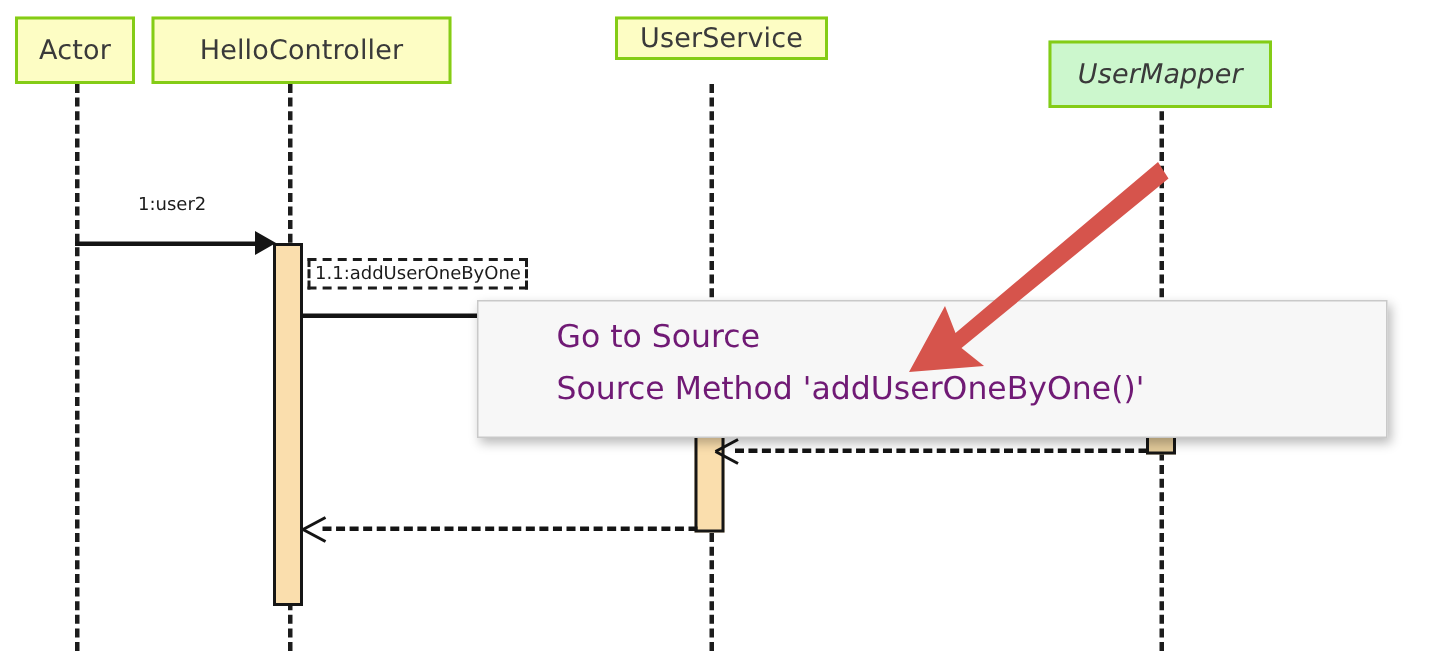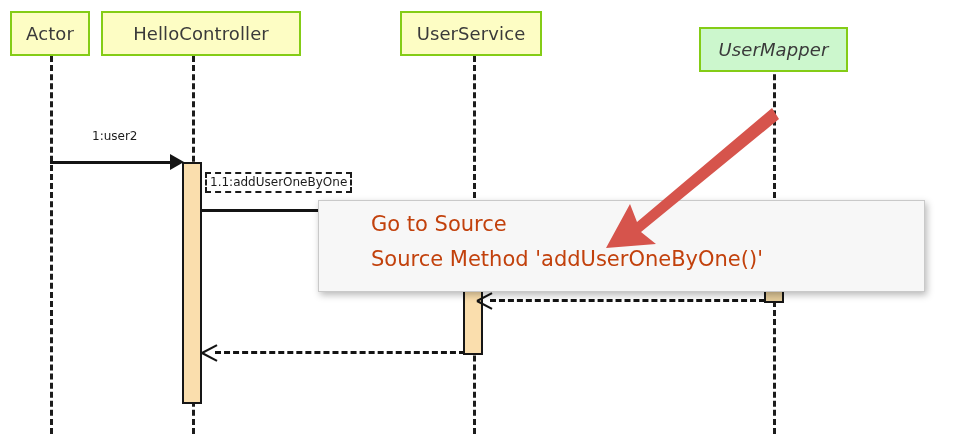--- a/index.html
+++ b/index.html
@@ -111,21 +111,21 @@
   #context-menu {
     position: absolute;
     box-sizing: border-box;
     background: #f7f7f7;
     border: 1px solid #c9c9c9;
     box-shadow: 2px 3px 7px rgba(0,0,0,0.28);
     padding: 6px 0 8px 0;
   }
   .menu-item {
     font-size: 21px;
-    color: #c2410c;
+    color: #701a75;
     padding: 4px 24px 5px 52px;
     white-space: nowrap;
     line-height: 1.25;
   }
 
   
   #pointer-arrow {
     position: absolute;
     left: 0; top: 0;
     width: 962px;
@@ -144,21 +144,21 @@
   <div class="lifeline" style="left:773px; top:56px; height:378px;"></div>
 
   <div class="participant-box" style="left:10px; top:11px; width:80px; height:45px;">
     <span>Actor</span>
   </div>
 
   <div class="participant-box" style="left:101px; top:11px; width:200px; height:45px;">
     <span>HelloController</span>
   </div>
 
-  <div class="participant-box" style="left:400px; top:11px; width:142px; height:45px;">
+  <div class="participant-box" style="left:410px; top:11px; width:142px; height:29px;">
     <span>UserService</span>
   </div>
 
   <div class="participant-box interface-kind" style="left:699px; top:11px; width:149px; height:45px;margin-top:16px;">
     <span>UserMapper</span>
   </div>
 
   <div class="activation" style="left:182px; top:162px; width:20px; height:242px;"></div>
   <div class="activation" style="left:463px; top:210px; width:20px; height:145px;"></div>
   <div class="activation deep" style="left:764px; top:240px; width:20px; height:63px;"></div>

